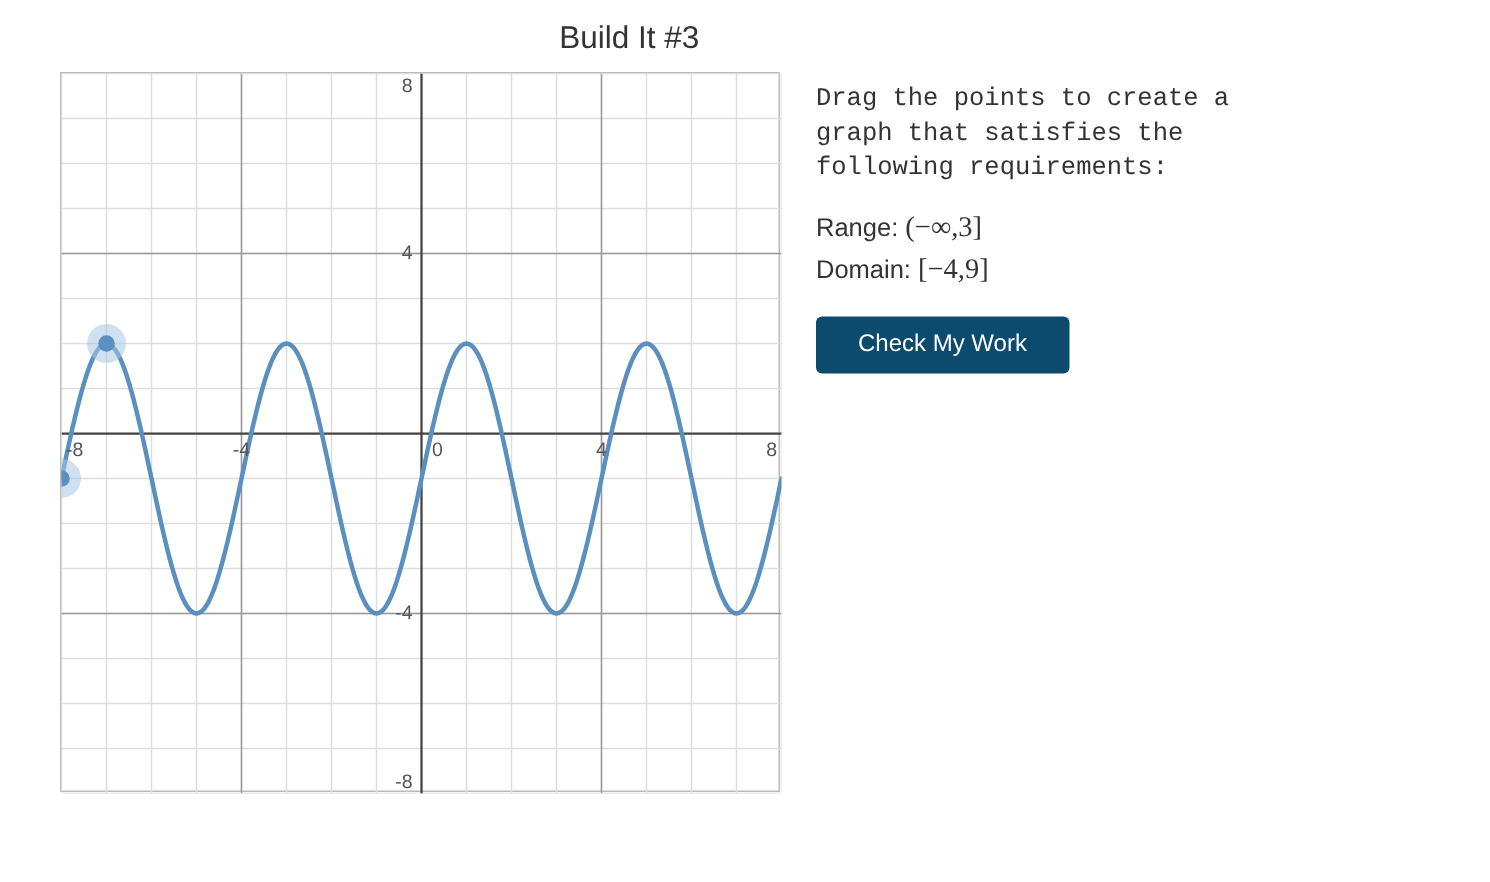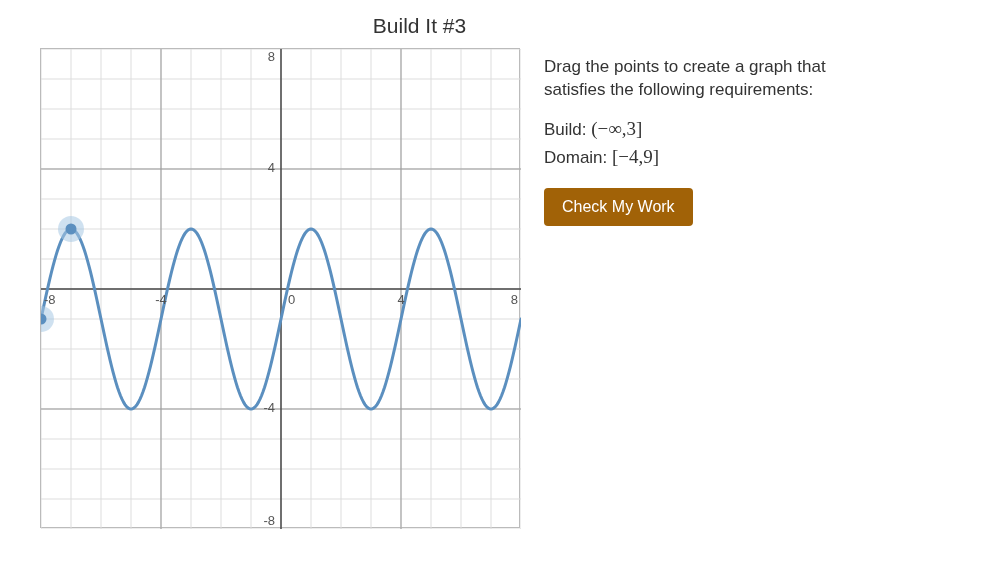--- a/index.html
+++ b/index.html
@@ -49,36 +49,37 @@
   .side {
     margin-left: 24px;
     margin-top: 18px;
     max-width: 430px;
   }
   .instr {
     font-size: 17px;
     line-height: 1.35;
     color: #333;
     margin-bottom: 16px;
+    font-family: Liberation Mono, monospace;
   }
   .req-line {
     font-size: 17px;
     margin-bottom: 6px;
   }
   .math {
     font-family: "Cambria Math", "Times New Roman", serif;
     font-size: 19px;
   }
   .btn {
     margin-top: 14px;
-    background: #a16207;
+    background: #0c4a6e;
     color: #fff;
     border: none;
     border-radius: 4px;
-    padding: 10px 18px;
+    padding: 10px 28px;
     font-size: 16px;
     cursor: pointer;
   }
 </style>
 </head>
 <body>
 
 <div class="page">
   <div class="title">Build It #3</div>
   <div class="content">
@@ -156,21 +157,21 @@
               <text x="234" y="360" text-anchor="end" dominant-baseline="middle">-4</text>
               <text x="234" y="120" text-anchor="end" dominant-baseline="middle">4</text>
               <text x="234" y="12" text-anchor="end">8</text>
             </g>
         </svg>
       </div>
     </div>
     <div class="side">
       <div class="instr">Drag the points to create a graph that satisfies the following requirements:</div>
       <div class="req-line">
-        <span>Build: </span>
+        <span>Range: </span>
         <span class="math">(−∞,3]</span>
       </div>
       <div class="req-line">
         <span>Domain: </span>
         <span class="math">[−4,9]</span>
       </div>
       <button class="btn">Check My Work</button>
     </div>
   </div>
 </div>

